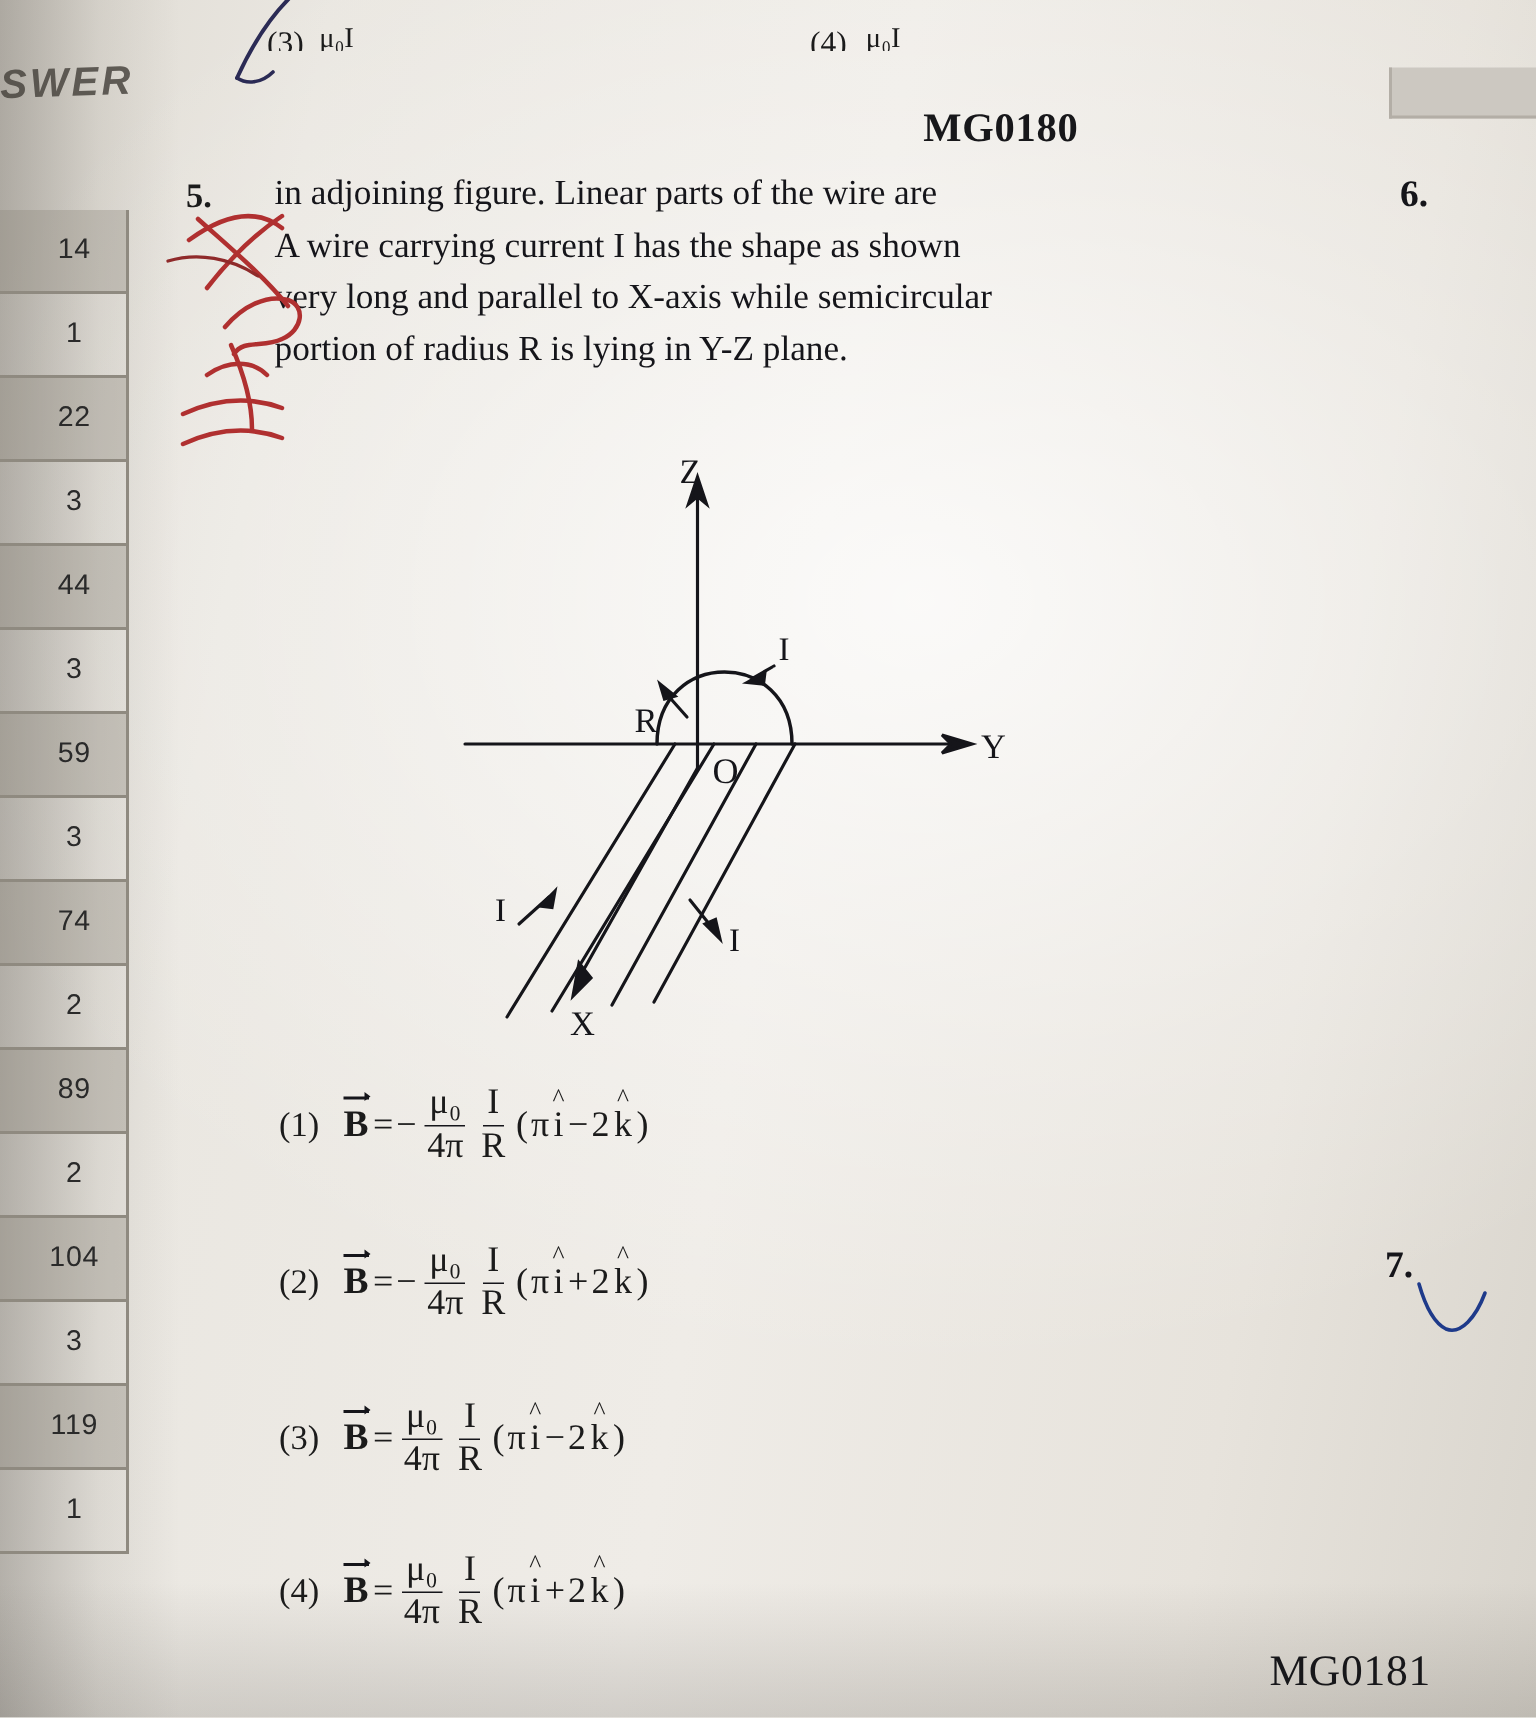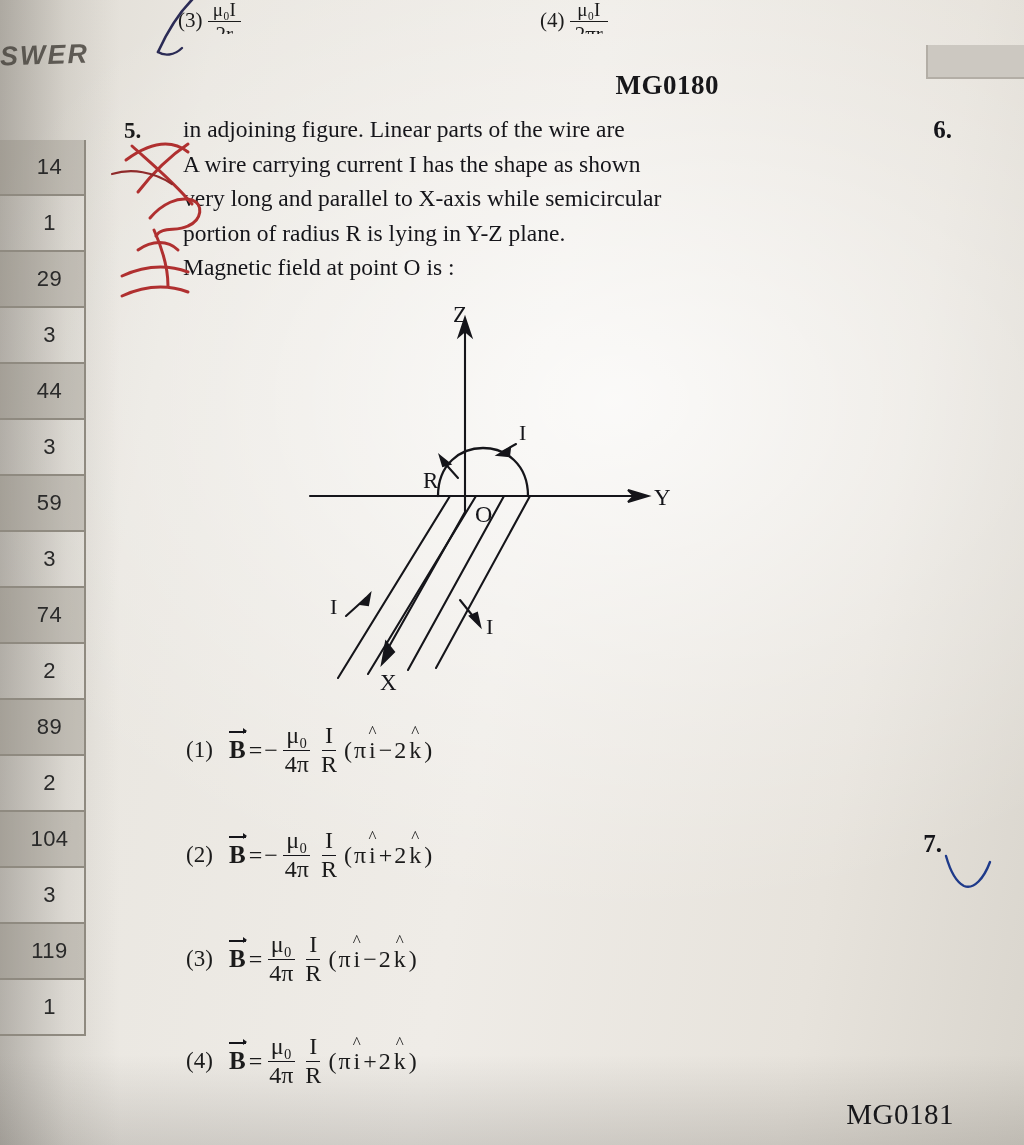--- a/index.html
+++ b/index.html
@@ -55,21 +55,21 @@
     position: relative;
     width: 86px;
     height: 56px;
     box-sizing: border-box;
     border-bottom: 2px solid #8f8a80;
     border-right: 2px solid #8f8a80;
     display: flex;
     align-items: center;
     justify-content: center;
     font-family: "Liberation Sans", sans-serif;
-    font-size: 22px;
+    font-size: 19px;
     color: #2a2a2a;
     letter-spacing: 0.5px;
     padding-left: 15px;
   }
   .edge-cell.shaded {
     background: rgba(140,134,124,0.35);
   }
   .edge-title {
     position: absolute;
     left: 0px;
@@ -93,21 +93,21 @@
   }
   .frac {
     display: inline-block;
     text-align: center;
     vertical-align: middle;
     line-height: 1.05;
   }
   .frac .num {
     display: block;
     border-bottom: 1.6px solid #1b1b1b;
-    padding: 0 5px 1px 5px;
+    padding: 16px 5px 1px 5px;
     font-size: 19px;
     font-family: Liberation Serif, serif;
   }
   .frac .den {
     display: block;
     padding: 1px 5px 0 5px;
     font-size: 21px;
   }
   .clip-top {
     overflow: hidden;
@@ -279,21 +279,21 @@
 
 <div class="page-bg"></div>
 <div class="shadow-left"></div>
 <div class="shadow-bottom"></div>
 
 <div class="content">
 
   <div class="edge-strip">
     <div class="edge-cell shaded">14</div>
     <div class="edge-cell">1</div>
-    <div class="edge-cell shaded">29</div>
+    <div class="edge-cell shaded">22</div>
     <div class="edge-cell">3</div>
     <div class="edge-cell shaded">44</div>
     <div class="edge-cell">3</div>
     <div class="edge-cell shaded">59</div>
     <div class="edge-cell">3</div>
     <div class="edge-cell shaded">74</div>
     <div class="edge-cell">2</div>
     <div class="edge-cell shaded">89</div>
     <div class="edge-cell">2</div>
     <div class="edge-cell shaded">104</div>
@@ -332,21 +332,20 @@
   <svg class="tick7" viewBox="0 0 52 40">
     <path d="M4 4 C 8 18, 14 30, 22 34 C 32 38, 42 26, 48 10" stroke="#1e3a8a" stroke-width="2.4" fill="none" stroke-linecap="round"></path>
   </svg>
 
   <div class="qnum">5.</div>
   <div class="qtext">
     <span class="line">in adjoining figure. Linear parts of the wire are</span>
     <span class="line">A wire carrying current I has the shape as shown</span>
     <span class="line">very long and parallel to X-axis while semicircular</span>
     <span class="line justify">portion of radius R is lying in Y-Z plane.</span>
-    <span class="line">Magnetic field at point O is :</span>
   </div>
 
   <svg class="scribble" viewBox="0 0 210 230">
     <g stroke="#b03030" stroke-width="3" fill="none" stroke-linecap="round">
       <path d="M34 60 C 56 44, 78 38, 96 52"></path>
       <path d="M96 44 C 78 56, 60 74, 46 92"></path>
       <path d="M40 46 C 60 64, 82 82, 100 104"></path>
       <path d="M58 118 C 70 104, 86 96, 100 100 C 112 104, 110 120, 96 126 C 84 132, 70 126, 64 136"></path>
       <path d="M46 150 C 60 140, 76 140, 86 150"></path>
       <path d="M30 176 C 52 166, 74 164, 96 172"></path>

